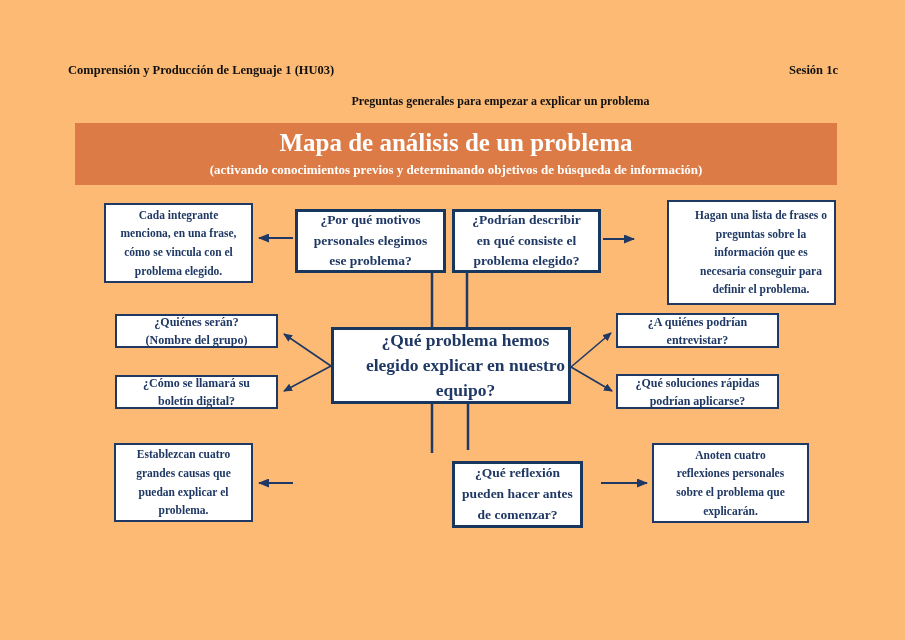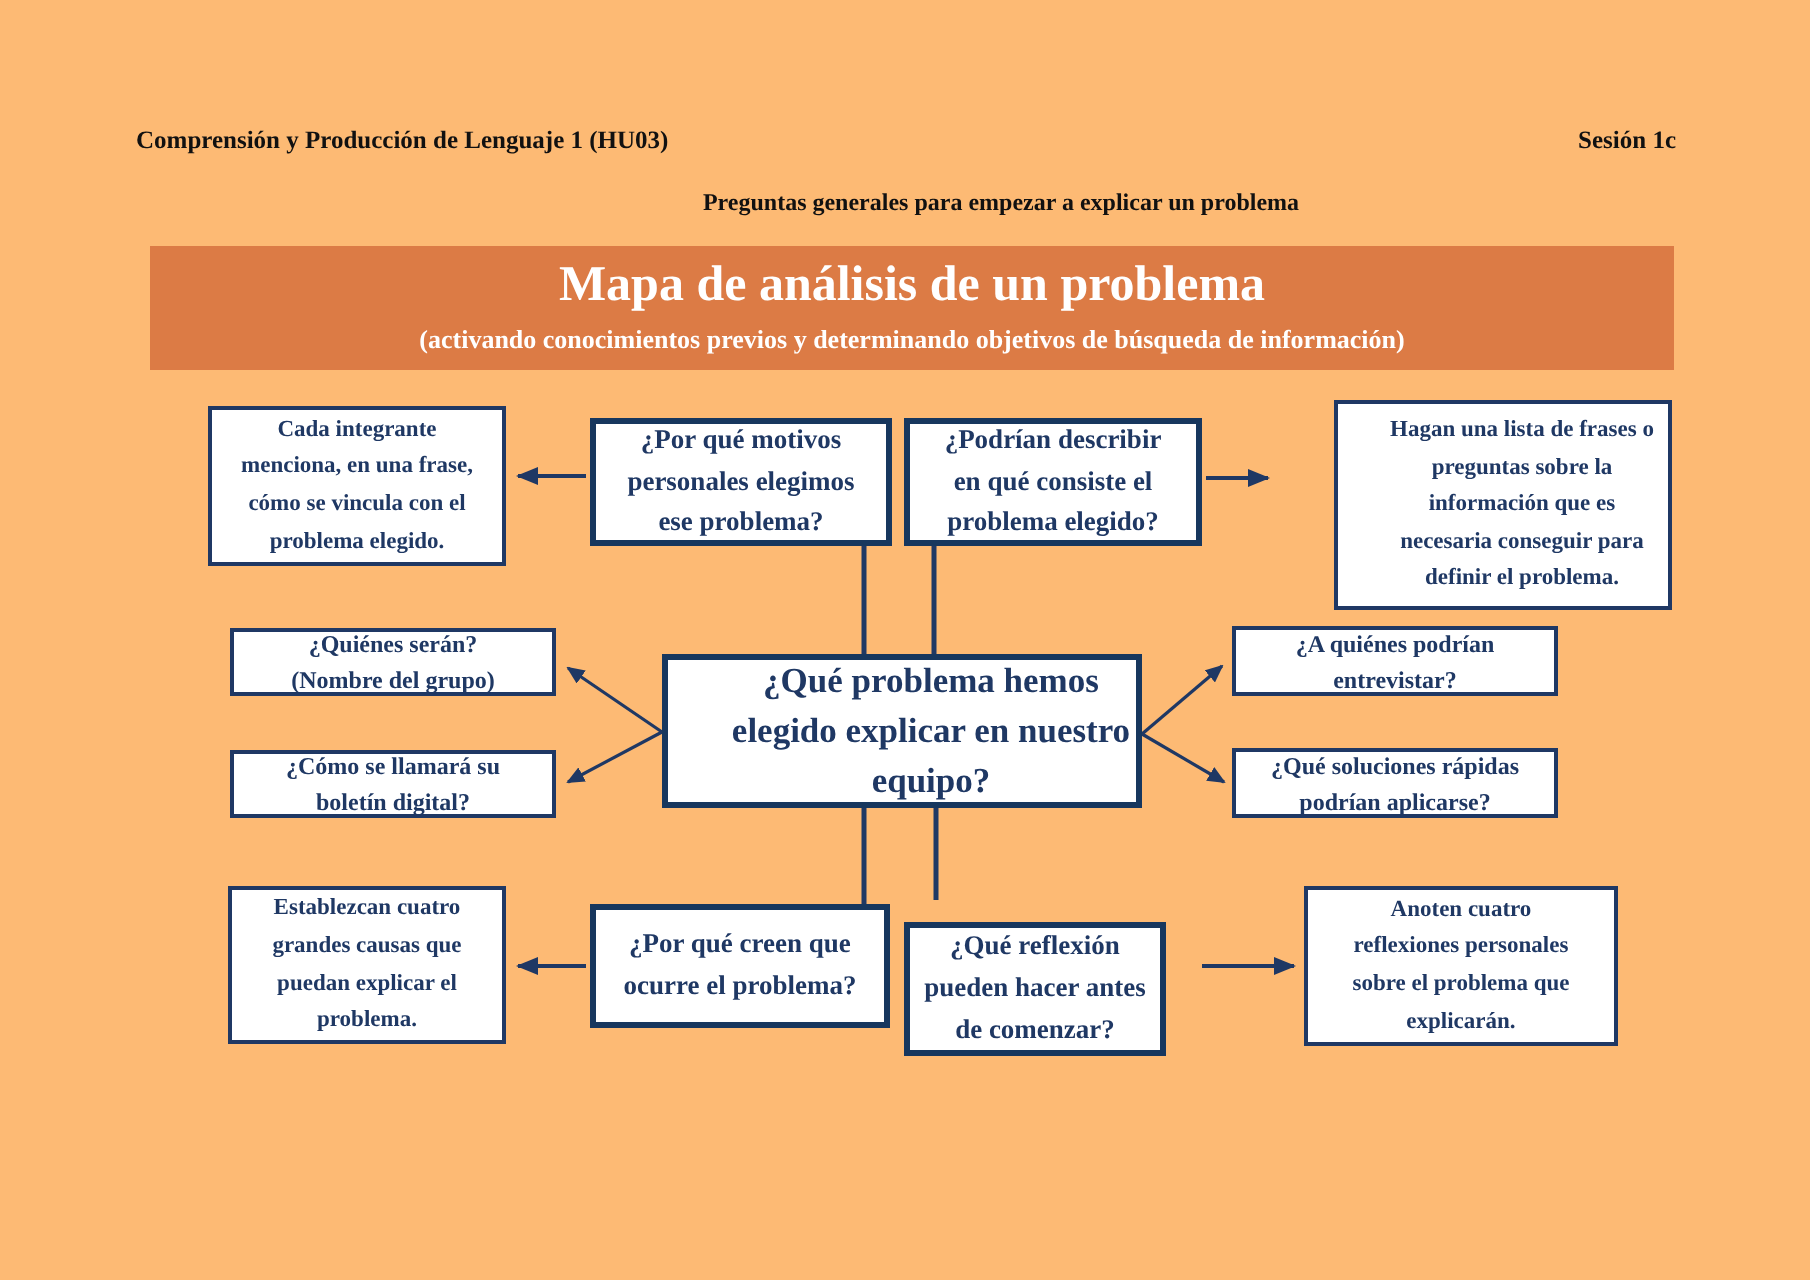--- a/index.html
+++ b/index.html
@@ -107,22 +107,20 @@
 equipo?</div>
     <div class="node small-q" style="left:616px;top:313px;width:163px;height:35px;">¿A quiénes podrían
 entrevistar?</div>
     <div class="node small-q" style="left:616px;top:374px;width:163px;height:35px;">¿Qué soluciones rápidas
 podrían aplicarse?</div>
 
     <div class="node action" style="left:114px;top:443px;width:139px;height:79px;">Establezcan cuatro
 grandes causas que
 puedan explicar el
 problema.</div>
-    <div class="node question" style="left:295px;top:452px;width:150px;height:62px;">¿Por qué creen que
-ocurre el problema?</div>
     <div class="node question" style="left:452px;top:449px;width:131px;height:67px;margin-top:12px;">¿Qué reflexión
 pueden hacer antes
 de comenzar?</div>
     <div class="node action" style="left:652px;top:443px;width:157px;height:80px;">Anoten cuatro
 reflexiones personales
 sobre el problema que
 explicarán.</div>
 
   </div>
 </div>

